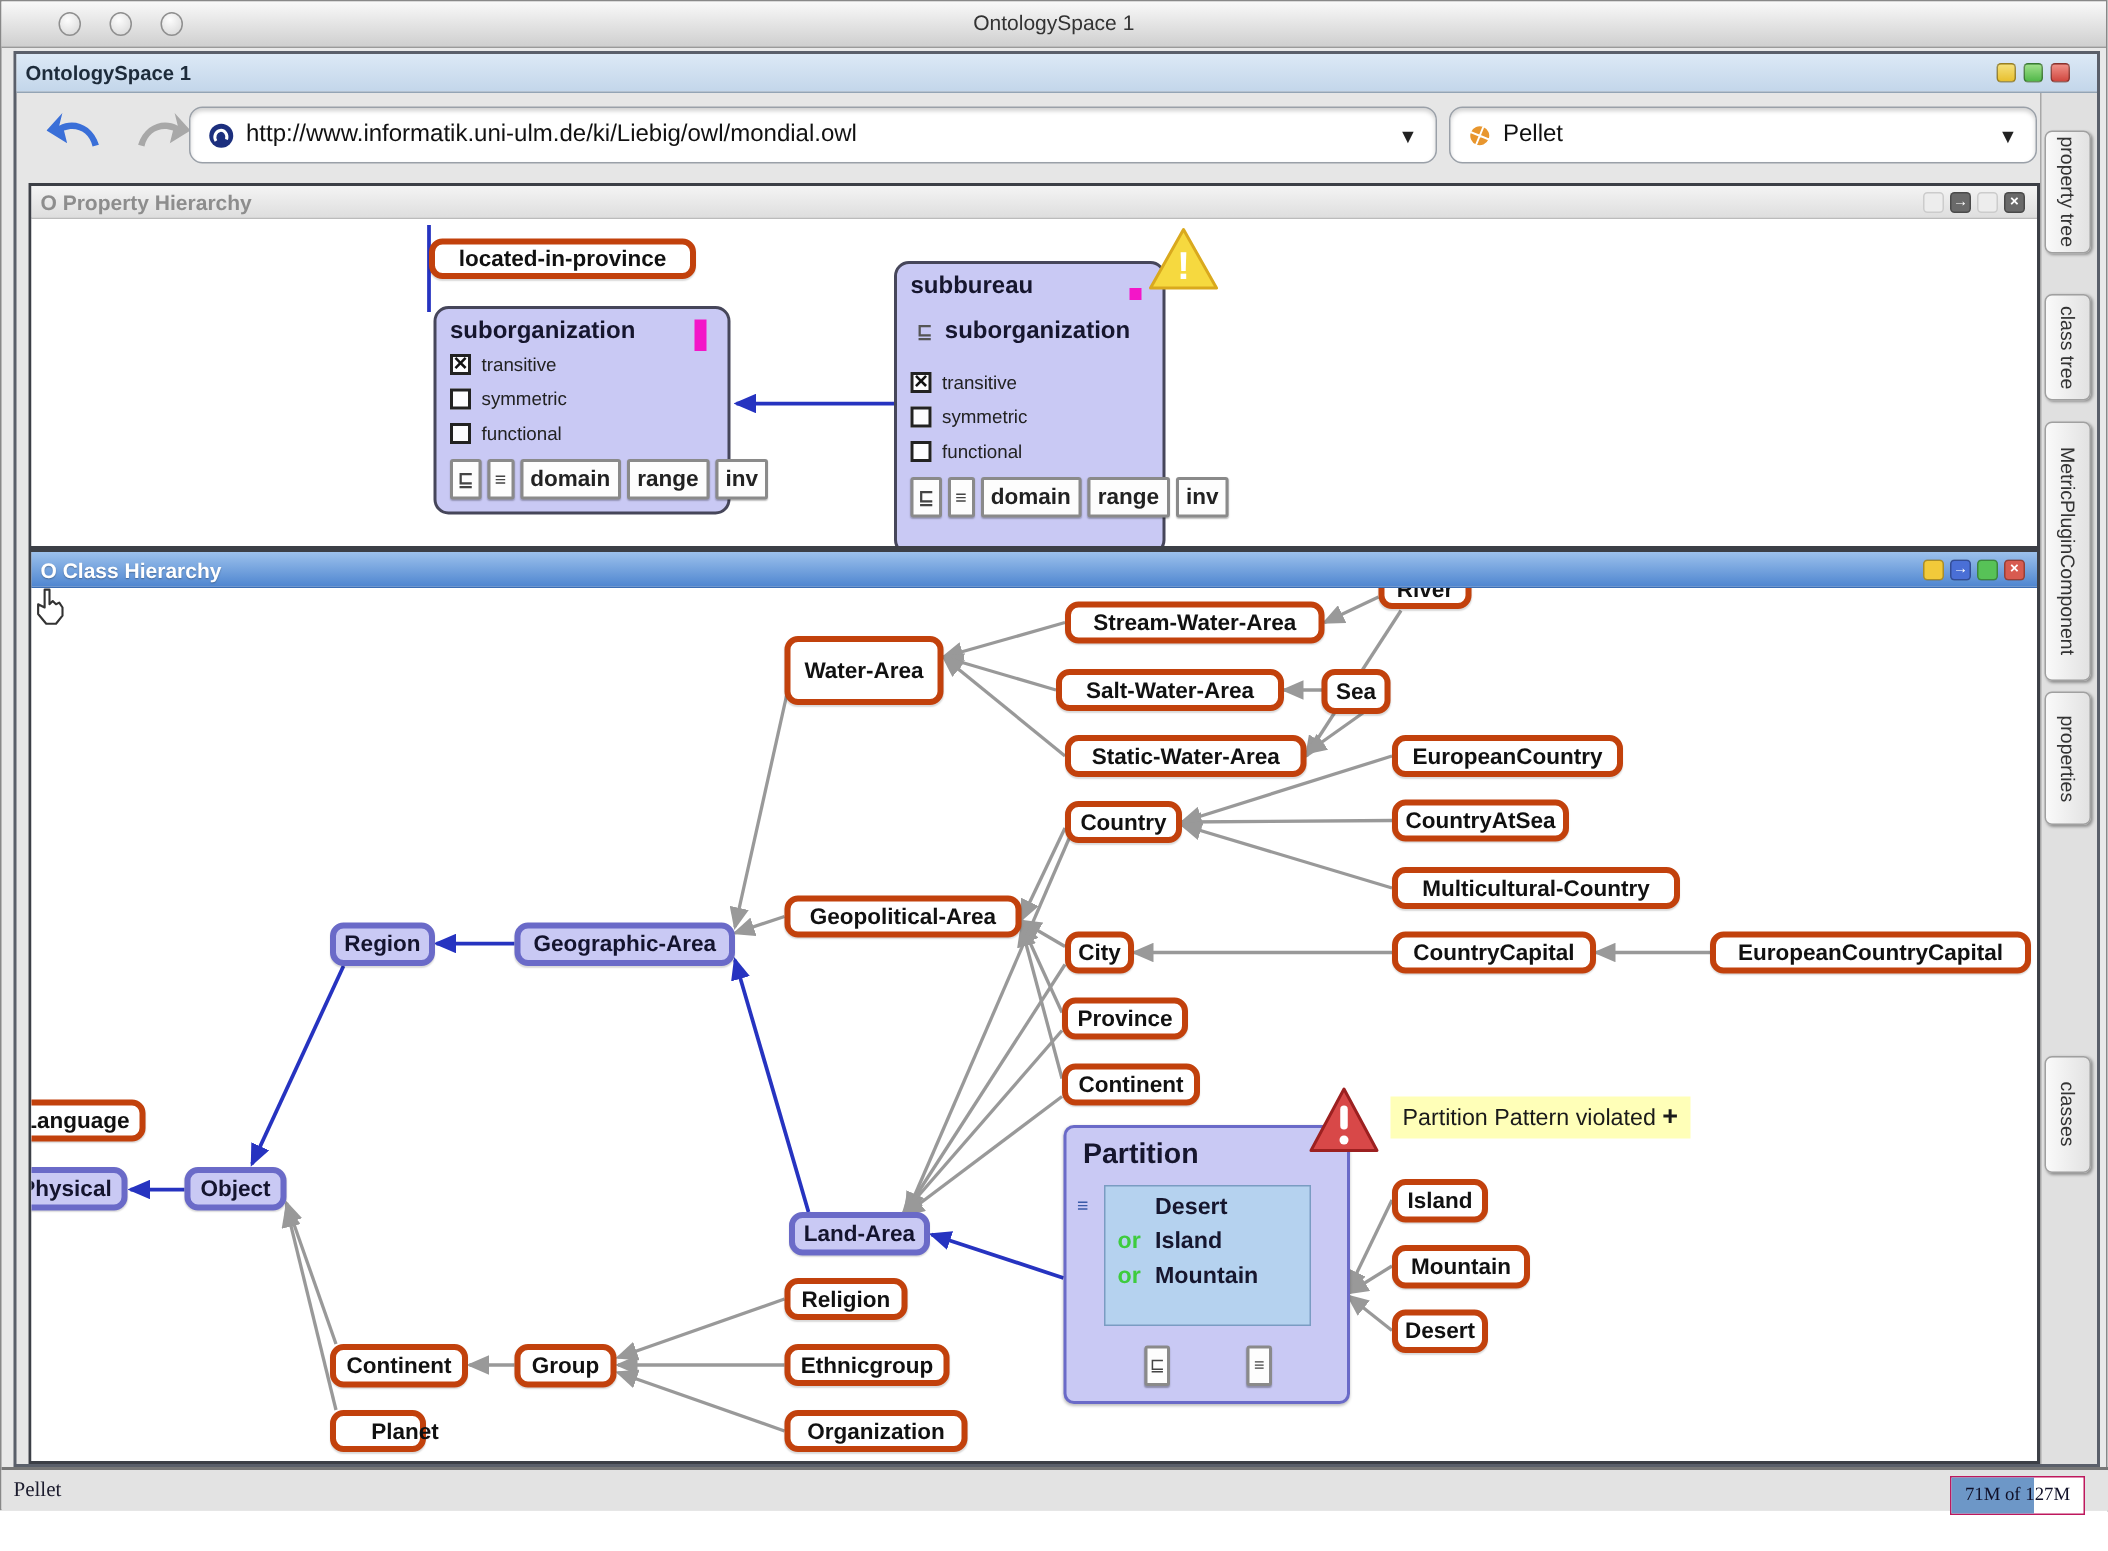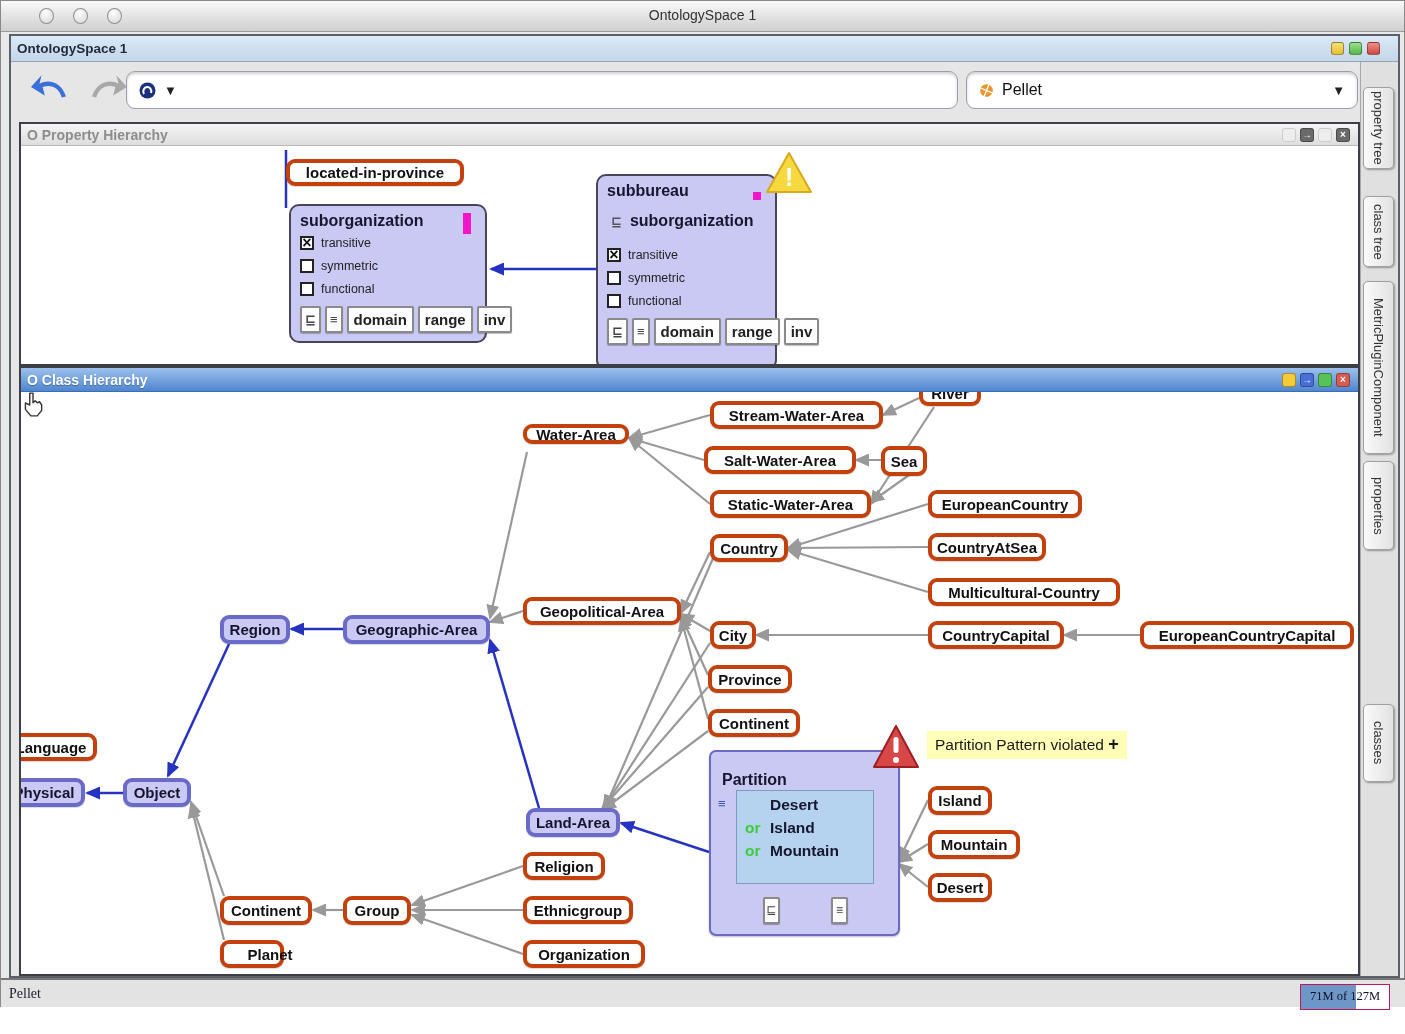--- a/index.html
+++ b/index.html
@@ -71,21 +71,21 @@
   .btn-row{display:flex;gap:4px;margin-top:10px;align-items:stretch;}
   .pbtn{background:#fdfdfd;border:2px solid #8a8a8a;border-radius:2px;font-size:15px;font-weight:600;color:#222;
     padding:1px 5px;line-height:21px;text-align:center;cursor:pointer;box-shadow:0 1px 1px rgba(0,0,0,.25);}
   .pbtn.tiny{padding:1px 3px;font-size:13px;color:#444;}
   .parent-row{display:flex;align-items:center;gap:8px;margin:12px 0 18px 4px;}
   .parent-sym{font-size:13px;color:#555;font-weight:bold;}
   .parent-lbl{font-size:16px;font-weight:600;color:#16162e;}
   
   .partition{position:absolute;left:688px;top:358px;width:191px;height:186px;background:#c9c9f4;
     border:2px solid #6a6ac8;border-radius:7px;z-index:3;box-shadow:0 1px 2px rgba(0,0,0,.25);}
-  .part-title{position:absolute;left:11px;top:7px;font-size:16px;font-weight:600;color:#16162e;margin-top:12px;}
+  .part-title{position:absolute;left:11px;top:7px;font-size:19px;font-weight:600;color:#16162e;}
   .part-equiv{position:absolute;left:7px;top:44px;font-size:13px;font-weight:bold;color:#3a5aa8;}
   .part-inner{position:absolute;left:25px;top:38px;width:138px;height:94px;background:#b5d2ef;border:1.5px solid #7a9cc2;}
   .part-row{display:flex;gap:7px;margin:5px 0 0 8px;font-size:15.5px;font-weight:600;color:#16162e;}
   .part-op{color:#3ecc3e;min-width:18px;}
   .part-btn{position:absolute;bottom:10px;width:17px;height:27px;background:#fdfdfd;border:2px solid #8a8a8a;
     border-radius:2px;font-size:12px;color:#444;text-align:center;line-height:23px;cursor:pointer;box-shadow:0 1px 1px rgba(0,0,0,.3);}
   
   .warn{position:absolute;z-index:6;cursor:pointer;}
   .tooltip{position:absolute;left:906px;top:339px;z-index:6;background:#ffffb8;padding:3px 8px 4px 8px;
     font-size:15.5px;color:#1a1a1a;white-space:nowrap;}
@@ -126,20 +126,21 @@
         <path d="M33 21 C29 8 17 4 8 9 L10 1 L0 12 L13 20 L11 12 C19 9 27 13 29 22 Z" fill="#3a6fd8"></path>
       </svg>
       <svg class="nav-icon" style="left:80px" viewBox="0 0 34 24">
         <path d="M1 21 C5 8 17 4 26 9 L24 1 L34 12 L21 20 L23 12 C15 9 7 13 5 22 Z" fill="#a8a8a8"></path>
       </svg>
       <div class="combo" style="left:115px;width:832px">
         <svg width="17" height="17" viewBox="0 0 17 17">
           <circle cx="8.5" cy="8.5" r="8" fill="#1c2f7e"></circle>
           <path d="M5 12 a4 4.5 0 1 1 7 -1" stroke="#fff" stroke-width="2" fill="none"></path>
         </svg>
+        <span class="txt">http://www.informatik.uni-ulm.de/ki/Liebig/owl/mondial.owl</span>
         <span class="caret">▼</span>
       </div>
       <div class="combo" style="left:955px;width:392px">
         <svg width="15" height="15" viewBox="0 0 14 14">
           <g transform="rotate(22 7 7)">
             <path fill="#e8962e" stroke="#fff" stroke-width="1.2" d="M7,7 L7,0.5 A6.5,6.5 0 0 1 13.5,7 Z M7,7 L13.5,7 A6.5,6.5 0 0 1 7,13.5 Z M7,7 L7,13.5 A6.5,6.5 0 0 1 0.5,7 Z M7,7 L0.5,7 A6.5,6.5 0 0 1 7,0.5 Z"></path>
           </g>
         </svg>
         <span class="txt">Pellet</span>
         <span class="caret">▼</span>
@@ -288,21 +289,21 @@
             <line x1="907" y1="495" x2="878" y2="472" stroke="#999999" stroke-width="2.2" marker-end="url(#arr-g-class-svg)"></line>
             <line x1="322" y1="237" x2="270" y2="237" stroke="#2633c0" stroke-width="2.5" marker-end="url(#arr-b-class-svg)"></line>
             <line x1="208" y1="252" x2="147" y2="384" stroke="#2633c0" stroke-width="2.5" marker-end="url(#arr-b-class-svg)"></line>
             <line x1="102" y1="401" x2="66" y2="401" stroke="#2633c0" stroke-width="2.5" marker-end="url(#arr-b-class-svg)"></line>
             <line x1="518" y1="416" x2="469" y2="248" stroke="#2633c0" stroke-width="2.5" marker-end="url(#arr-b-class-svg)"></line>
             <line x1="688" y1="460" x2="600" y2="431" stroke="#2633c0" stroke-width="2.5" marker-end="url(#arr-b-class-svg)"></line>
           </svg>
 
         <div id="class-nodes">
             <div class="gnode" style="left: 898px; top: -12px; width: 62px; height: 26px;">River</div>
-            <div class="gnode" style="left: 502px; top: 32px; width: 106px; height: 20px;">Water-Area</div>
+            <div class="gnode" style="left: 502px; top: 32px; width: 106px; height: 46px;">Water-Area</div>
             <div class="gnode" style="left: 689px; top: 9px; width: 173px; height: 28px;">Stream-Water-Area</div>
             <div class="gnode" style="left: 683px; top: 54px; width: 152px; height: 28px;">Salt-Water-Area</div>
             <div class="gnode" style="left: 689px; top: 98px; width: 161px; height: 28px;">Static-Water-Area</div>
             <div class="gnode" style="left: 860px; top: 54px; width: 46px; height: 30px; text-align: right;">Sea</div>
             <div class="gnode" style="left: 907px; top: 98px; width: 154px; height: 28px;">EuropeanCountry</div>
             <div class="gnode" style="left: 689px; top: 142px; width: 78px; height: 28px;">Country</div>
             <div class="gnode" style="left: 907px; top: 141px; width: 118px; height: 28px;">CountryAtSea</div>
             <div class="gnode" style="left: 907px; top: 186px; width: 192px; height: 28px;">Multicultural-Country</div>
             <div class="gnode" style="left: 502px; top: 205px; width: 158px; height: 28px;">Geopolitical-Area</div>
             <div class="gnode" style="left: 689px; top: 229px; width: 46px; height: 28px;">City</div>

